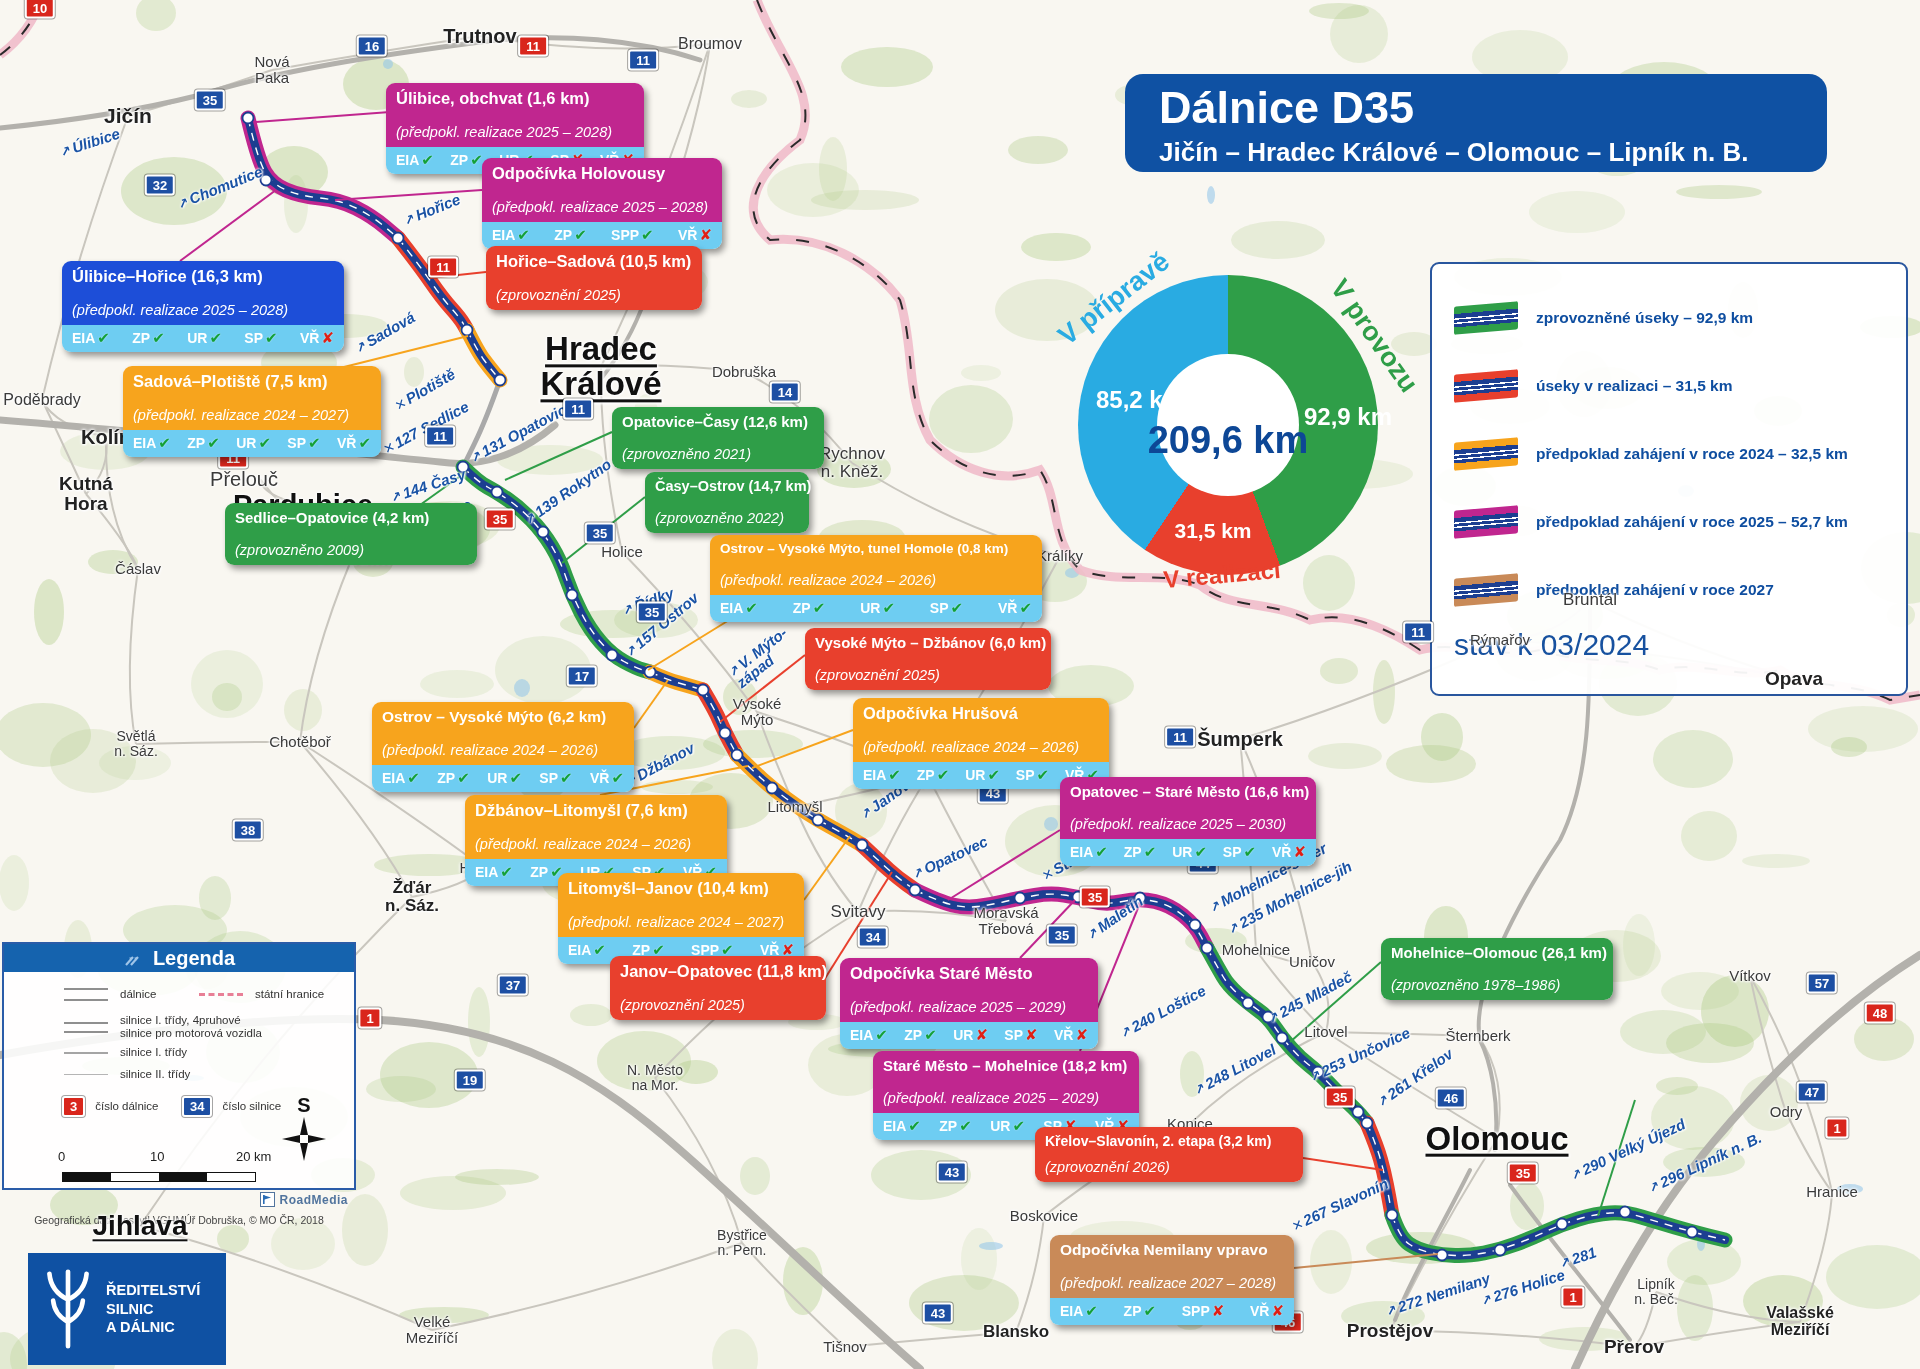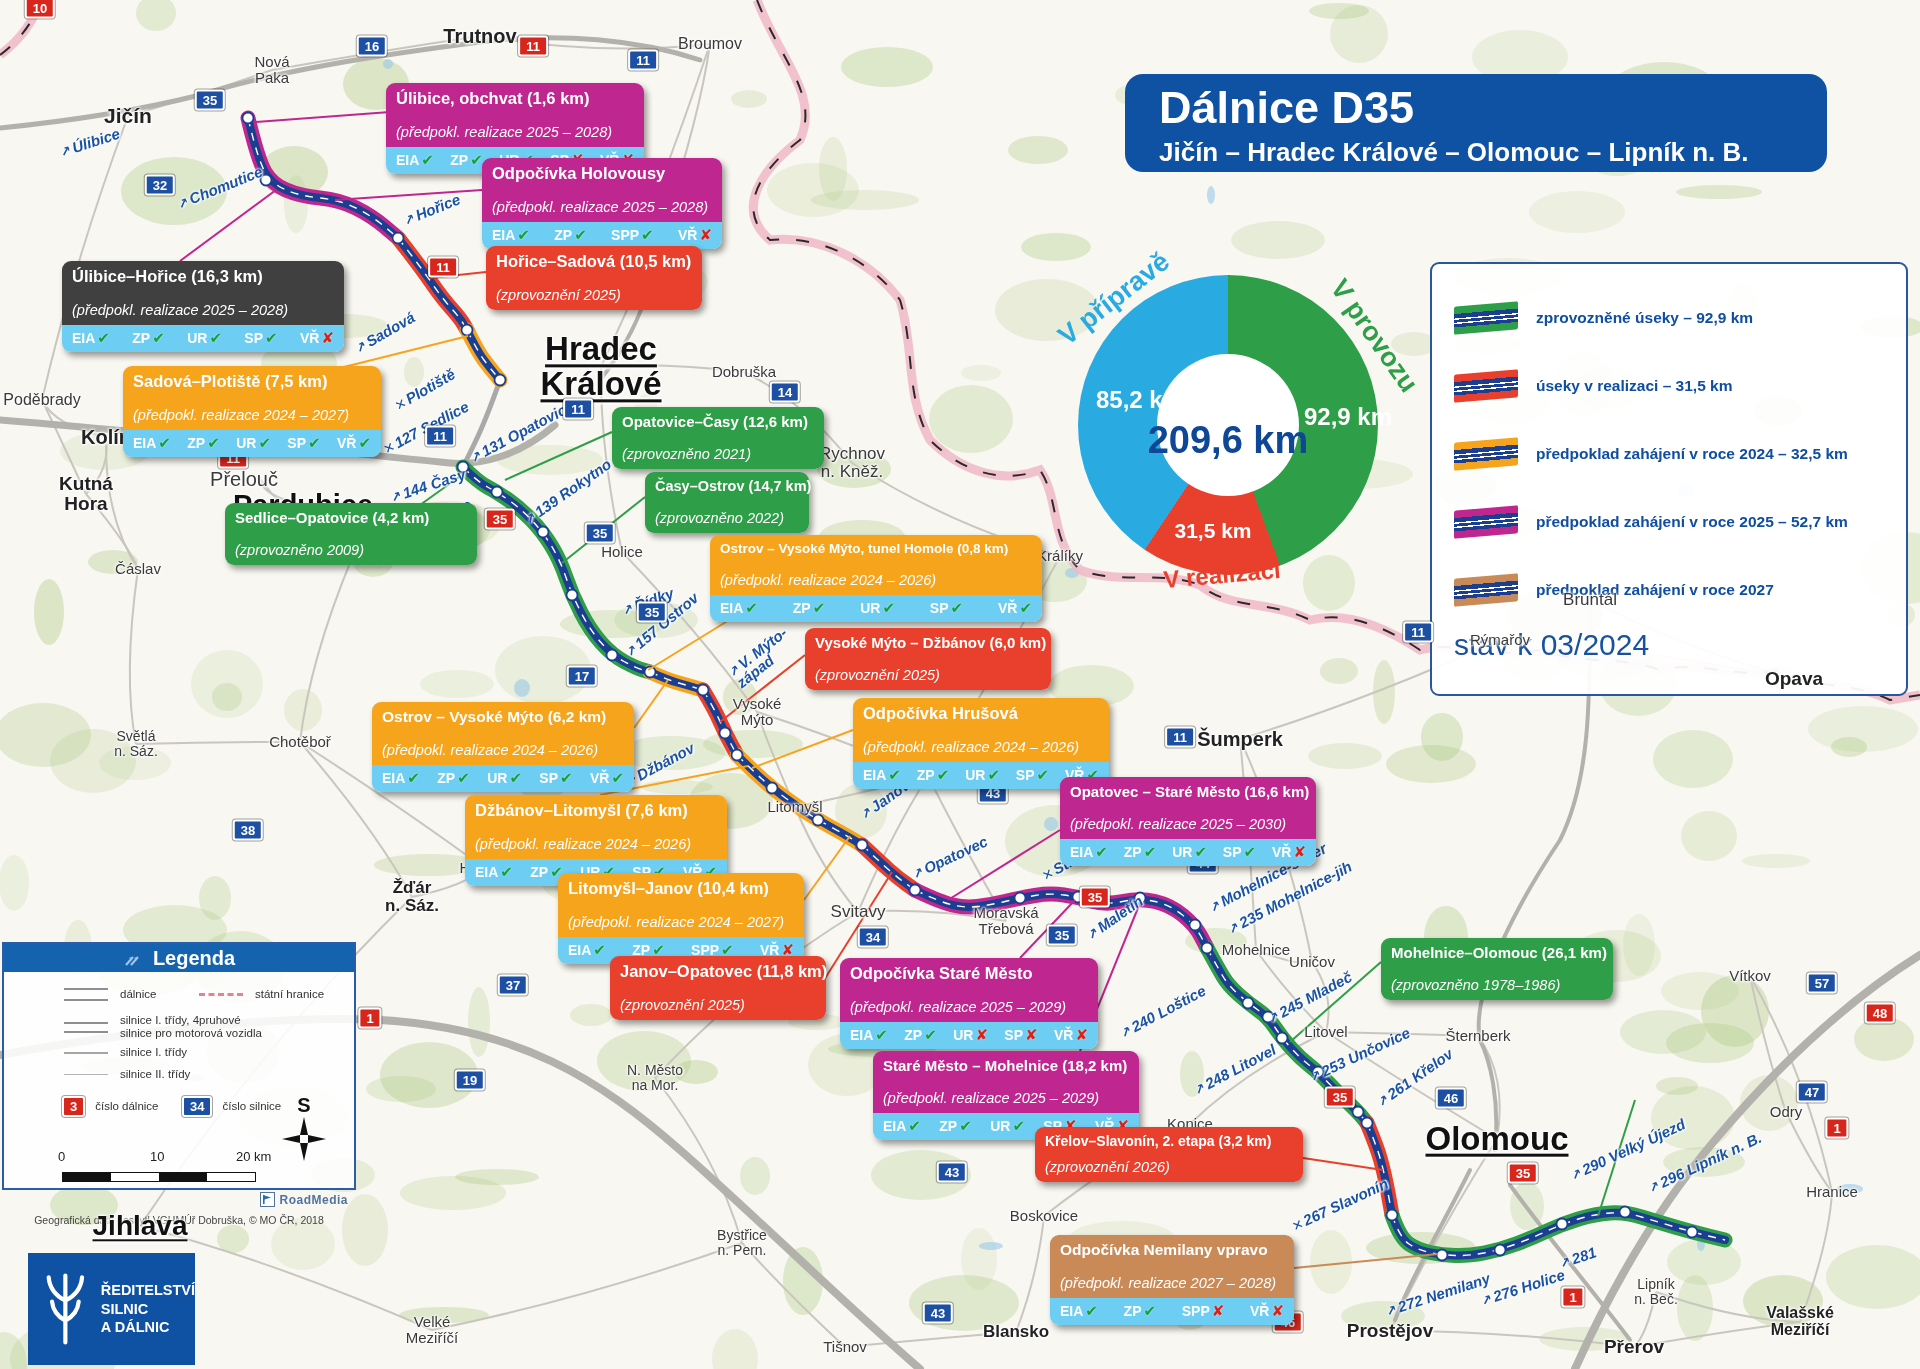--- a/index.html
+++ b/index.html
@@ -79,21 +79,21 @@
   .sb-b{background:#111;} .sb-w{background:#fff;}
   .slab{position:absolute;top:205px;font-size:13px;color:#222;}
   #credit{position:absolute;left:50%;transform:translateX(-50%);top:270px;width:100%;text-align:center;
           font-size:10.5px;color:#444;white-space:nowrap;}
   #rmedia{position:absolute;right:6px;top:248px;display:flex;align-items:flex-end;gap:4px;
           color:#51749e;font-weight:bold;font-size:12px;letter-spacing:.5px;}
   #compass{position:absolute;left:278px;top:150px;text-align:center;}
   #compass .s{font-weight:bold;font-size:20px;color:#111;}
 
   
-  #rsdlogo{position:absolute;left:28px;top:1253px;width:167px;height:112px;background:#0f51a3;
+  #rsdlogo{position:absolute;left:28px;top:1253px;width:198px;height:112px;background:#0f51a3;
            display:flex;align-items:center;padding-left:14px;box-sizing:border-box;gap:12px;}
   #rsdlogo .txt{color:#fff;font-weight:bold;font-size:14.5px;line-height:1.3;}
 </style>
 </head>
 <body>
 
 <div id="stage">
   <svg id="basemap" viewBox="0 0 1920 1369">
       <g>
         <ellipse cx="484" cy="120" rx="36" ry="13" fill="#a8c87e" opacity="0.22"></ellipse>
@@ -735,21 +735,21 @@
         <span class="it">VŘ<span class="mk no">✘</span></span>
       </div>
     </div>
     <div class="co nost" style="left: 486px; top: 246px; width: 216px;">
       <div class="hd" style="background: rgb(232, 64, 45);">
         <div class="ttl">Hořice–Sadová (10,5 km)</div>
         <div class="sub">(zprovoznění 2025)</div>
       </div>
     </div>
     <div class="co" style="left: 62px; top: 261px; width: 282px;">
-      <div class="hd" style="background: #404040;">
+      <div class="hd" style="background: #1d4ed8;">
         <div class="ttl">Úlibice–Hořice (16,3 km)</div>
         <div class="sub">(předpokl. realizace 2025 – 2028)</div>
       </div>
       <div class="st">
         <span class="it">EIA<span class="mk ok">✔</span></span>
         <span class="it">ZP<span class="mk ok">✔</span></span>
         <span class="it">UR<span class="mk ok">✔</span></span>
         <span class="it">SP<span class="mk ok">✔</span></span>
         <span class="it">VŘ<span class="mk no">✘</span></span>
       </div>

